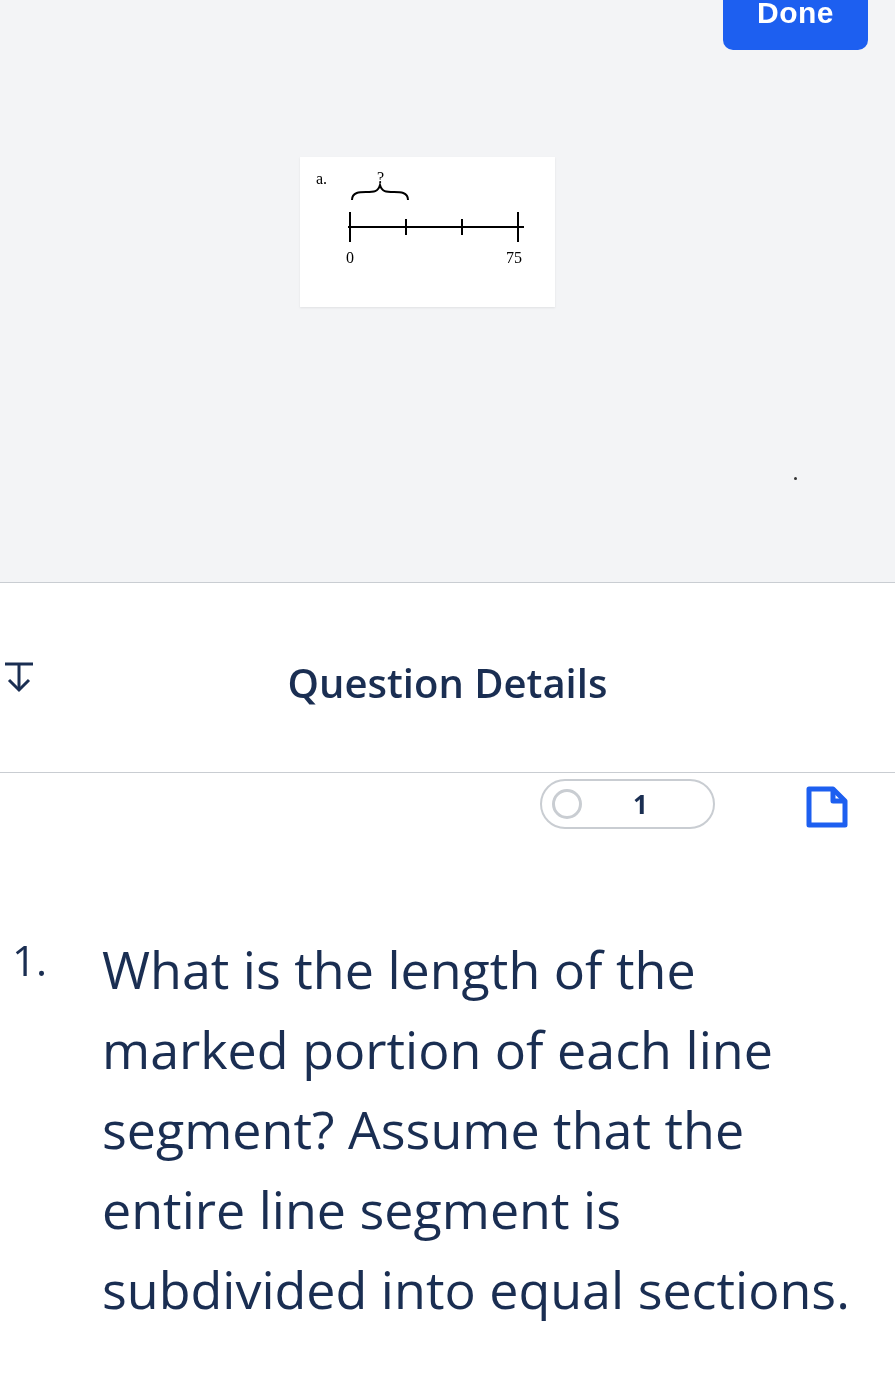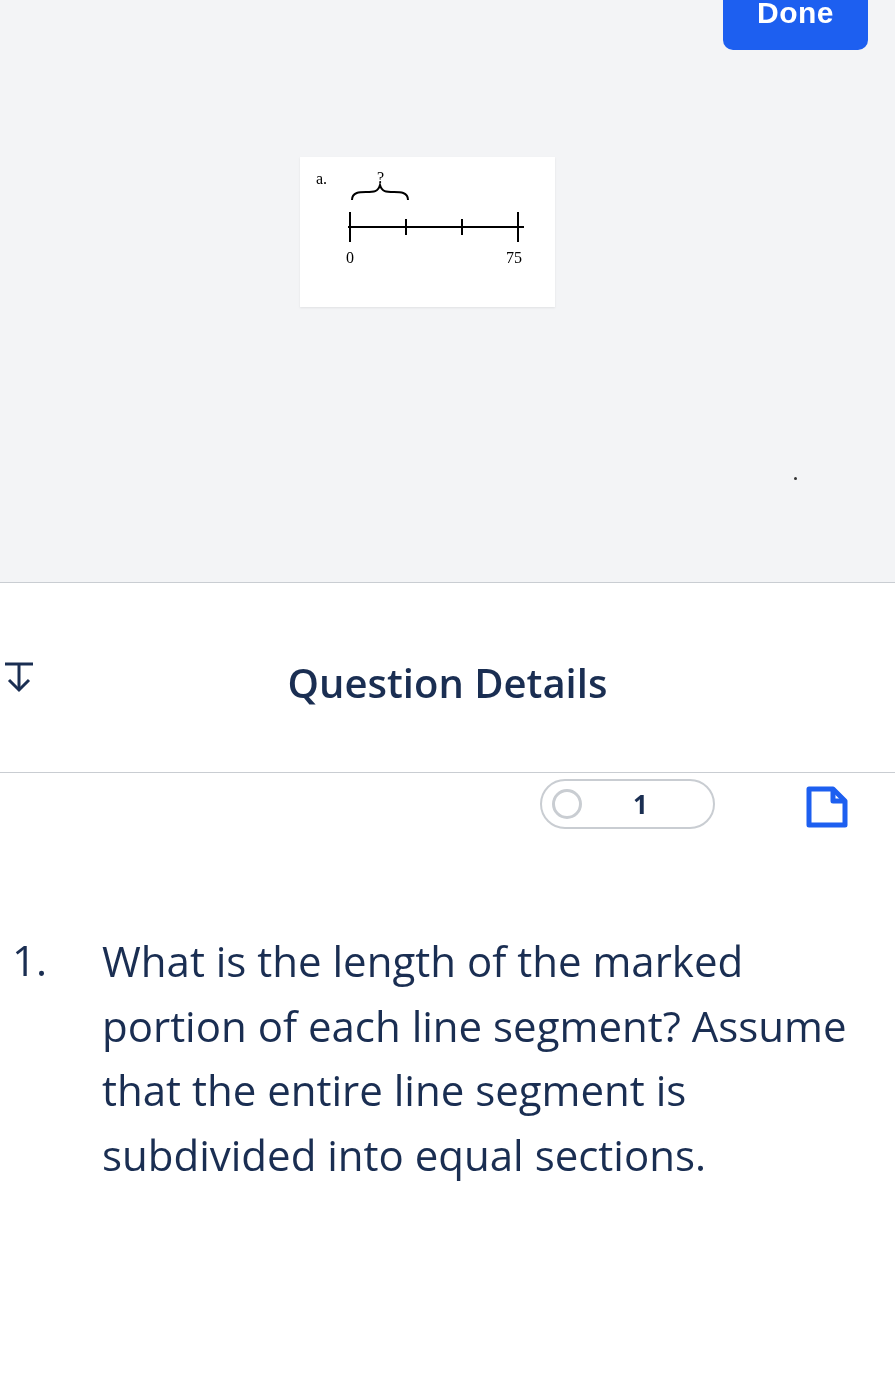--- a/index.html
+++ b/index.html
@@ -81,21 +81,21 @@
 
   .question-block {
     padding: 88px 44px 0 22px;
     display: flex; gap: 34px;
   }
   .q-number {
     font-size: 42px; font-weight: 400; color: #1a2e52;
     min-width: 56px; padding-top: 2px;
   }
   .q-text {
-    font-size: 42px; line-height: 1.54; color: #1a2e52;
+    font-size: 52px; line-height: 1.54; color: #1a2e52;
   }
 </style>
 </head>
 <body>
 
 <div class="page">
 
   <div class="top-area">
     <button class="done-btn">Done</button>
 

